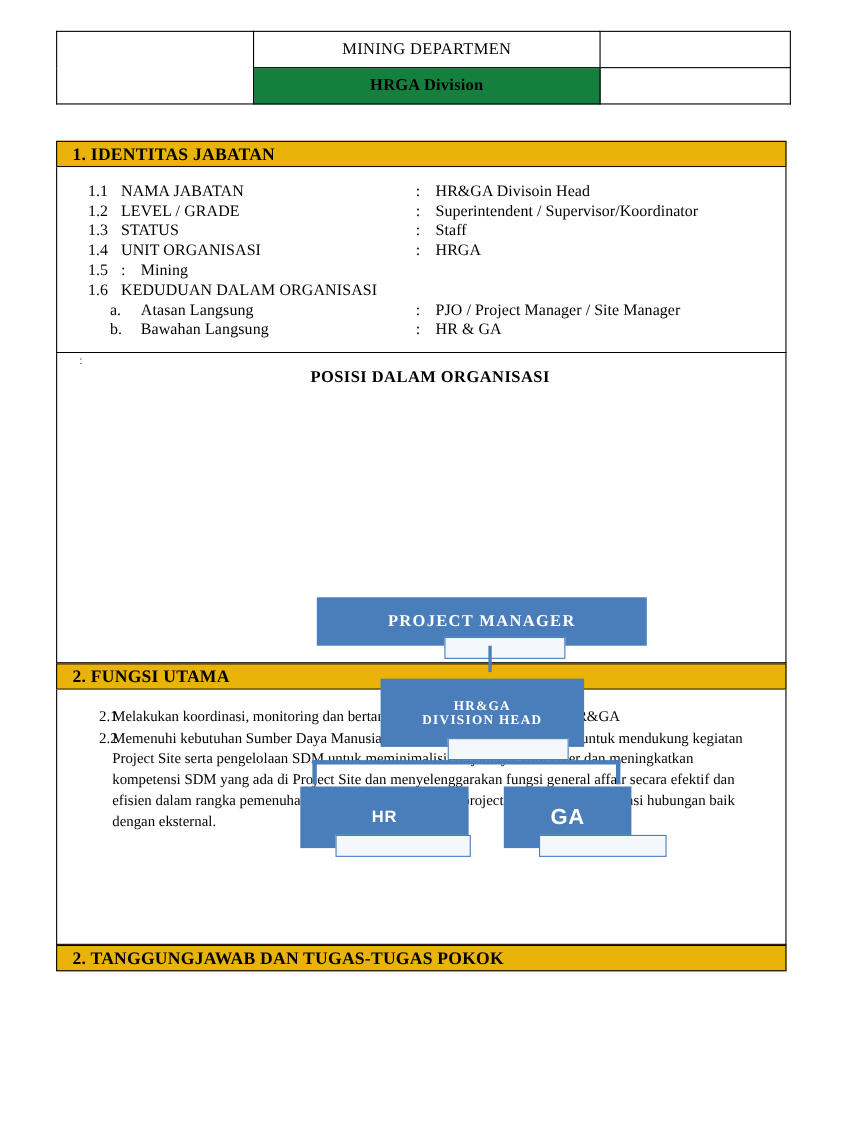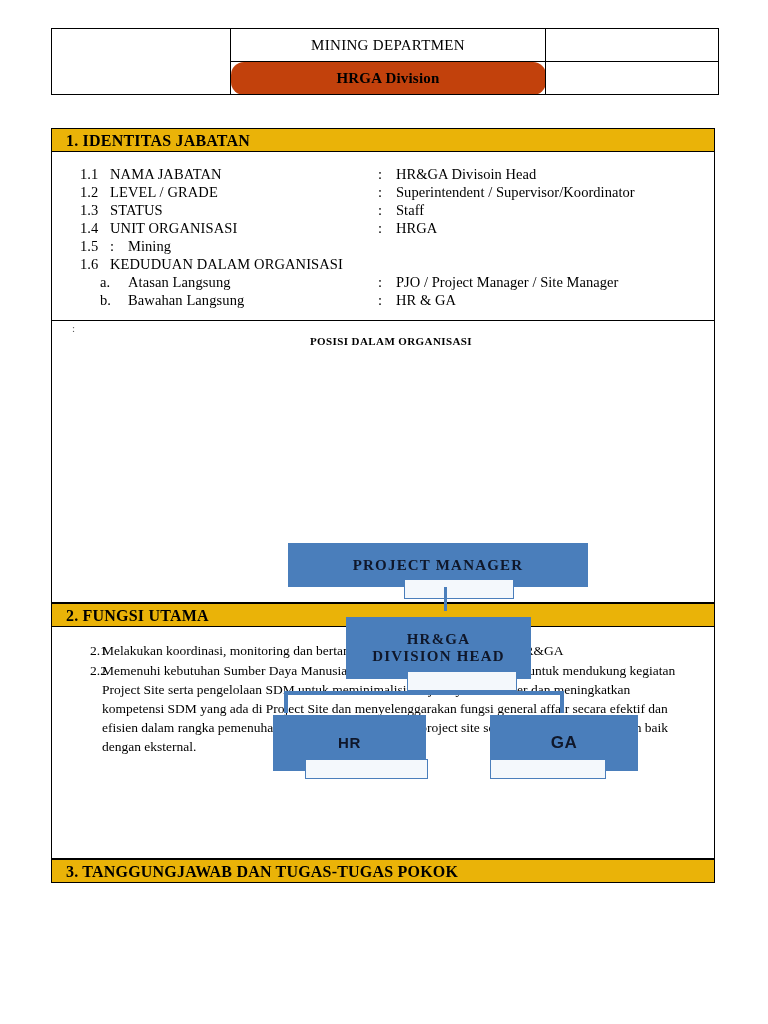--- a/index.html
+++ b/index.html
@@ -26,31 +26,31 @@
     table-layout: fixed;
   }
   .top-table td {
     border: 1.3px solid #000;
     height: 32px;
     padding: 0;
     vertical-align: middle;
     text-align: center;
   }
   .tt-col1 { width: 178px; }
-  .tt-col2 { width: 314px; border-radius: 13px; }
+  .tt-col2 { width: 314px; }
   .tt-col3 { width: 172px; }
 
   .dept-title {
     font-family: "Liberation Serif", serif;
     font-size: 15px;
     font-weight: 400;
     letter-spacing: 0.3px;
   }
   .div-cell {
-    background: #c2410c;
+    background: #15803d;
     margin-left: 20px;
   }
   .div-title {
     font-family: "Liberation Serif", serif;
     font-size: 15px;
     font-weight: 700;
     letter-spacing: 0.2px;
   }
 
   
@@ -133,30 +133,30 @@
     font-size: 11px;
     color: #555;
     line-height: 10px;
   }
   .org-title {
     position: absolute;
     left: 16px;
     right: 0;
     top: 14px;
     text-align: center;
-    font-size: 11px;
+    font-size: 15px;
     font-weight: 700;
     letter-spacing: 0.4px;
   }
   .ochart { position: absolute; left: 0; top: 0; width: 664px; height: 282px; }
 
   .obox {
     position: absolute;
     background: #4a7ebb;
-    color: #0f172a;
+    color: #ffffff;
     font-family: "Liberation Serif", serif;
     font-weight: 700;
     text-align: center;
     letter-spacing: 1.2px;
     display: flex;
     align-items: center;
     justify-content: center;
     line-height: 1.12;
   }
   .obox.sans {
@@ -280,47 +280,47 @@
     <div class="org-stray-colon">:</div>
     <div class="org-title">POSISI DALAM ORGANISASI</div>
 
     <div class="ochart">
 
       <div class="obox" style="left:236px; top:222px; width:300px; height:44px; font-size:15px;">PROJECT MANAGER</div>
 
       <div class="owhite" style="left:352px; top:258px; width:110px; height:20px;"></div>
       <div class="oline" style="left:392px; top:266px; width:3px; height:24px;"></div>
 
-      <div class="obox" style="left:294px; top:296px; width:185px; height:62px; font-size:15px; flex-direction:column;">
+      <div class="obox" style="left:294px; top:296px; width:185px; height:62px; font-size:12px; flex-direction:column;">
         <span>HR&amp;GA</span>
         <span>DIVISION HEAD</span>
       </div>
 
       <div class="owhite" style="left:355px; top:350px; width:110px; height:20px;"></div>
 
       <div class="oline" style="left:232px; top:370px; width:280px; height:4px;"></div>
       <div class="oline" style="left:232px; top:370px; width:4px; height:22px;"></div>
       <div class="oline" style="left:508px; top:370px; width:4px; height:22px;"></div>
 
       <div class="obox sans" style="left:221px; top:394px; width:153px; height:56px; font-size:15px;">HR</div>
       <div class="owhite" style="left:253px; top:438px; width:123px; height:20px;"></div>
 
-      <div class="obox sans" style="left:406px; top:394px; width:148px; height:56px; font-size:17px;margin-left:32px;">GA</div>
+      <div class="obox sans" style="left:406px; top:394px; width:116px; height:56px; font-size:20px;">GA</div>
       <div class="owhite" style="left:438px; top:438px; width:116px; height:20px;"></div>
 
     </div>
   </div>
 
   <div class="sec-header">2.  FUNGSI UTAMA</div>
   <div class="sec-body fungsi-body">
     <div class="f-item">
       <span class="f-num">2.1</span>
       <span class="f-text">Melakukan koordinasi, monitoring dan bertangung jawab terhadap aktivitas HR&amp;GA</span>
     </div>
     <div class="f-item">
       <span class="f-num">2.2</span>
       <span class="f-text">Memenuhi kebutuhan Sumber Daya Manusia secara kuantitas dan kompetensi untuk mendukung kegiatan Project Site serta pengelolaan SDM untuk meminimalisir terjadinya Turn Over dan meningkatkan kompetensi SDM yang ada di Project Site dan menyelenggarakan fungsi general affair secara efektif dan efisien dalam rangka pemenuhan kebutuhan rumah tangga project site serta memfasilitasi hubungan baik dengan eksternal.</span>
     </div>
   </div>
 
-  <div class="sec-header">3.   TANGGUNGJAWAB DAN TUGAS-TUGAS POKOK</div>
+  <div class="sec-header">2.   TANGGUNGJAWAB DAN TUGAS-TUGAS POKOK</div>
 
 </div>
 
 </body></html>

